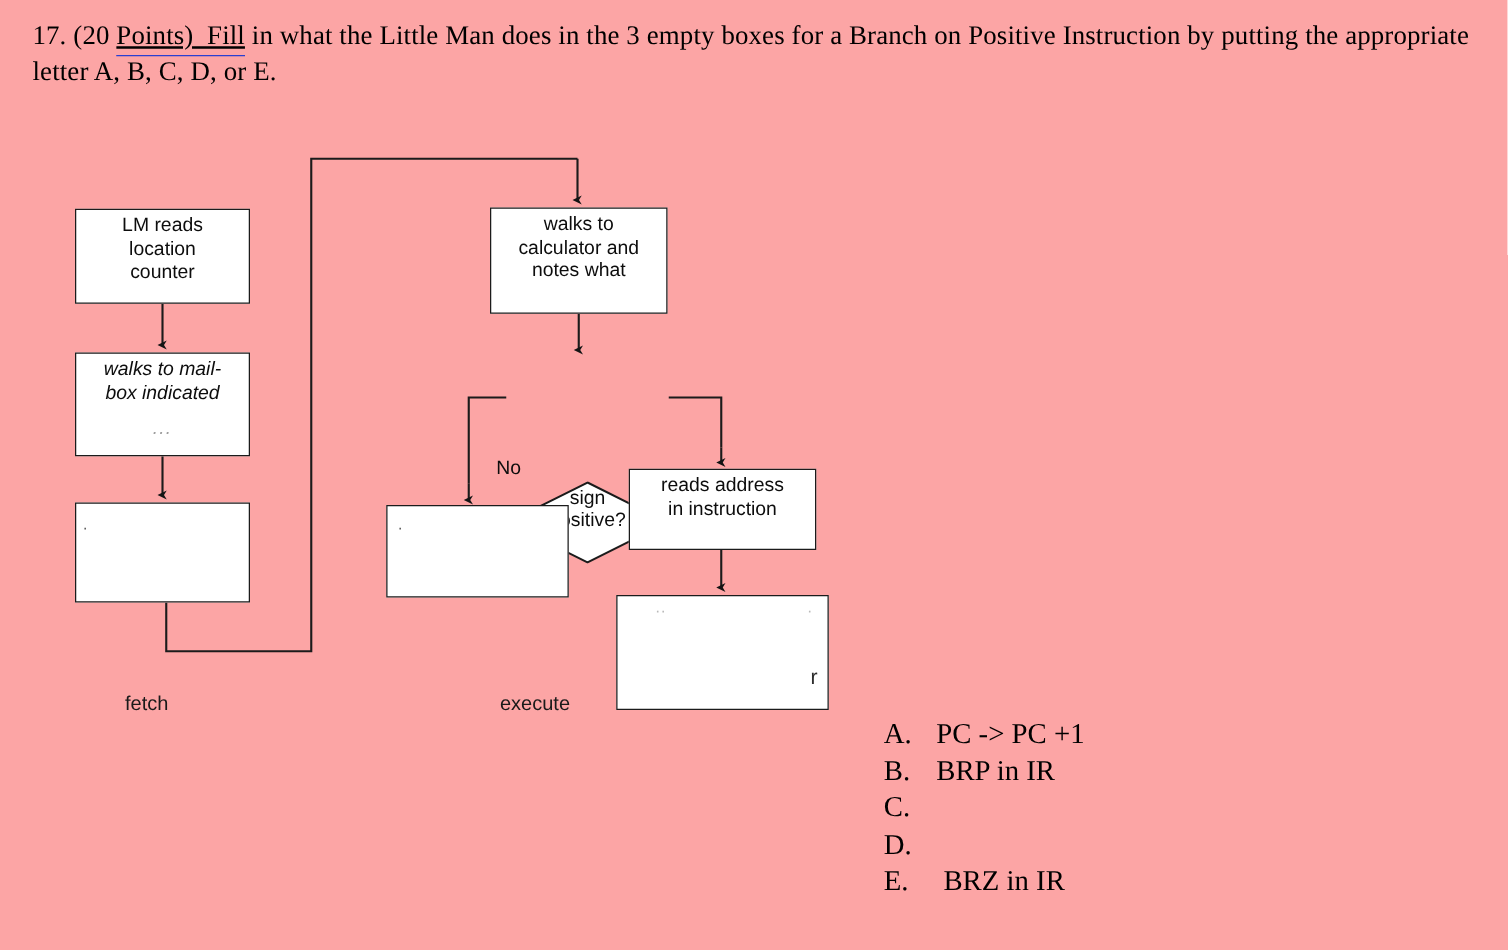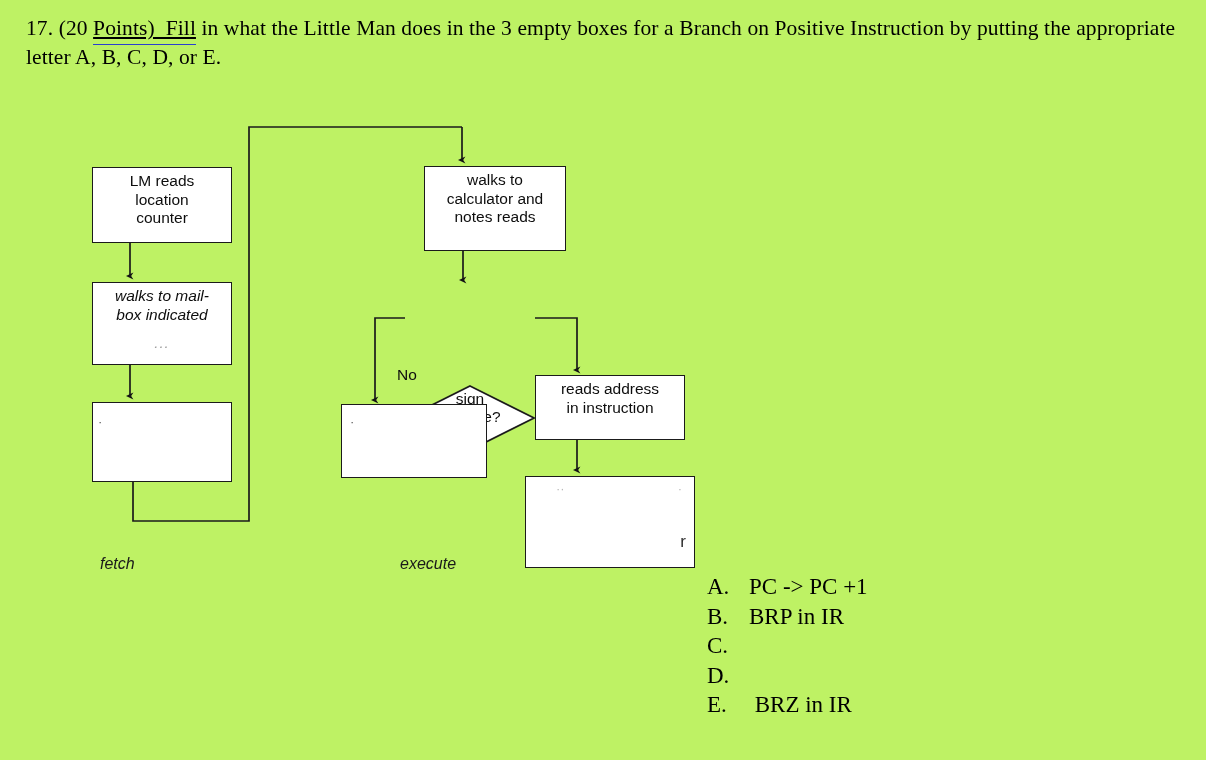--- a/index.html
+++ b/index.html
@@ -4,21 +4,21 @@
 <style>
   html, body {
     margin: 0;
     padding: 0;
     background: #ffffff;
   }
   #page {
     position: relative;
     width: 1206px;
     height: 760px;
-    background: #bef264;
+    background: #fca5a5;
     overflow: hidden;
     font-family: "Liberation Serif", serif;
   }
 
   
   #question-text {
     position: absolute;
     left: 26px;
     top: 14px;
     width: 1150px;
@@ -66,21 +66,20 @@
     border: 1.6px solid #1b1b1b;
     background: #ffffff;
     font-family: "Liberation Sans", sans-serif;
     font-size: 15.5px;
     line-height: 18.5px;
     color: #0d0d0d;
     text-align: center;
     display: flex;
     flex-direction: column;
     align-items: center;
-    margin-left: 32px;
   }
   .flow-box .box-text {
     width: 100%;
     padding-top: 4px;
     white-space: pre-line;
   }
 
   
   .artifact {
     position: absolute;
@@ -131,21 +130,20 @@
   
   .edge-label {
     position: absolute;
     font-family: "Liberation Sans", sans-serif;
     font-size: 15.5px;
     color: #0d0d0d;
   }
   .phase-label {
     position: absolute;
     font-family: "Liberation Sans", sans-serif;
-    font-style: italic;
     font-size: 16px;
     color: #1a1a1a;
   }
 
   
   #answers {
     position: absolute;
     left: 707px;
     top: 572px;
     font-family: "Liberation Serif", serif;
@@ -216,21 +214,21 @@
 
     <div class="flow-box empty-box" style="left:60px; top:302px; width:140px; height:80px;">
       <span class="artifact dark" style="left:5px; top:12px;">·</span>
     </div>
 
     <div class="phase-label" style="left:100px; top:455px;">fetch</div>
 
     <div class="flow-box" style="left:392px; top:66px; width:142px; height:85px;">
       <div class="box-text">walks to
 calculator and
-notes reads</div>
+notes what</div>
     </div>
 
     <svg id="decision-diamond" viewBox="0 0 130 66">
       <polygon points="65,1 129,33 65,65 1,33" fill="#ffffff" stroke="#1b1b1b" stroke-width="1.6"></polygon>
     </svg>
     <div id="decision-label">sign
 positive?</div>
 
     <div class="edge-label" style="left:381px; top:266px;margin-left:16px;">No</div>
 

